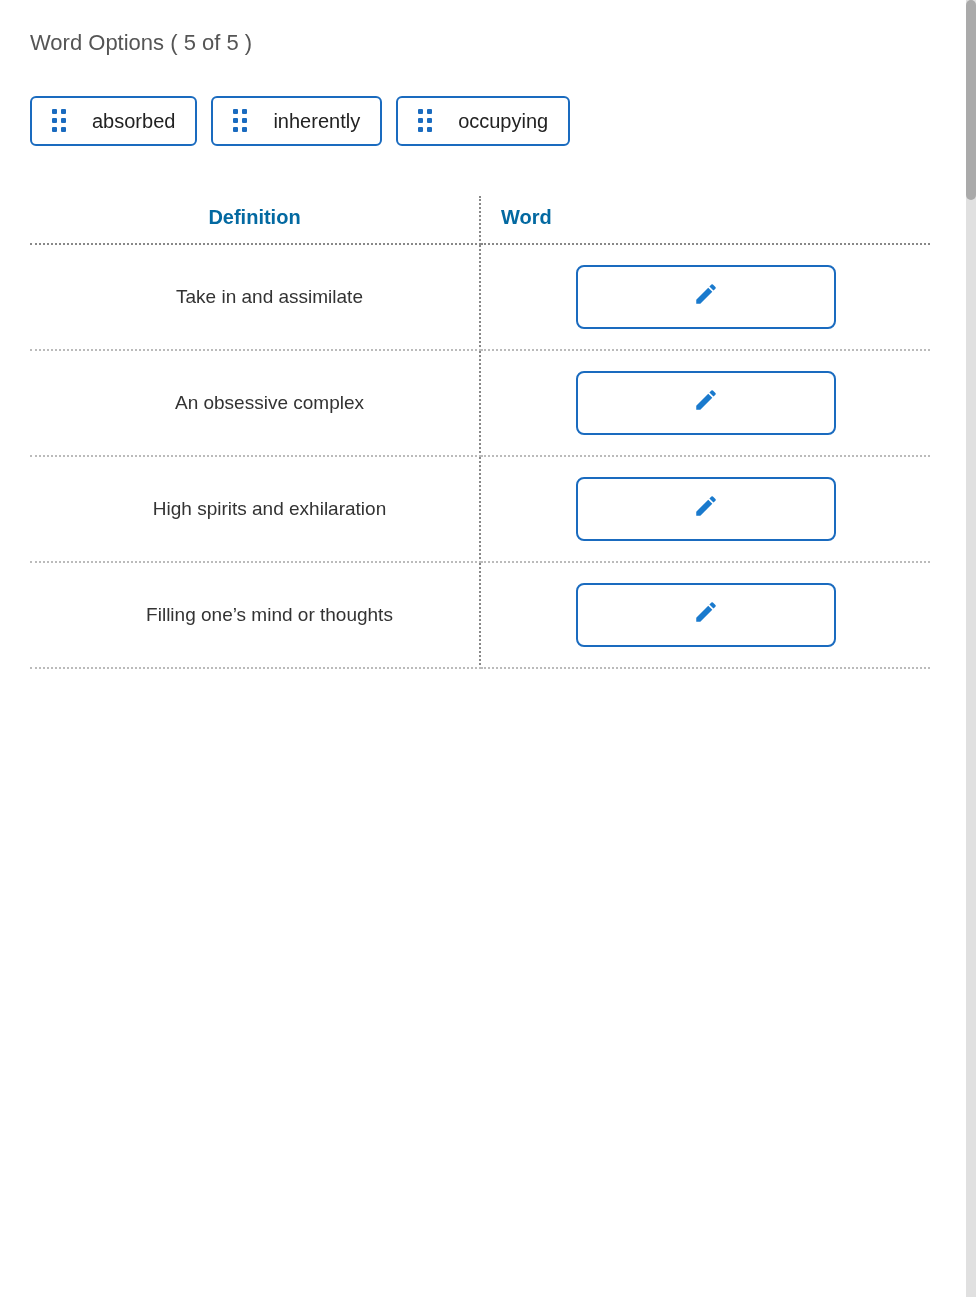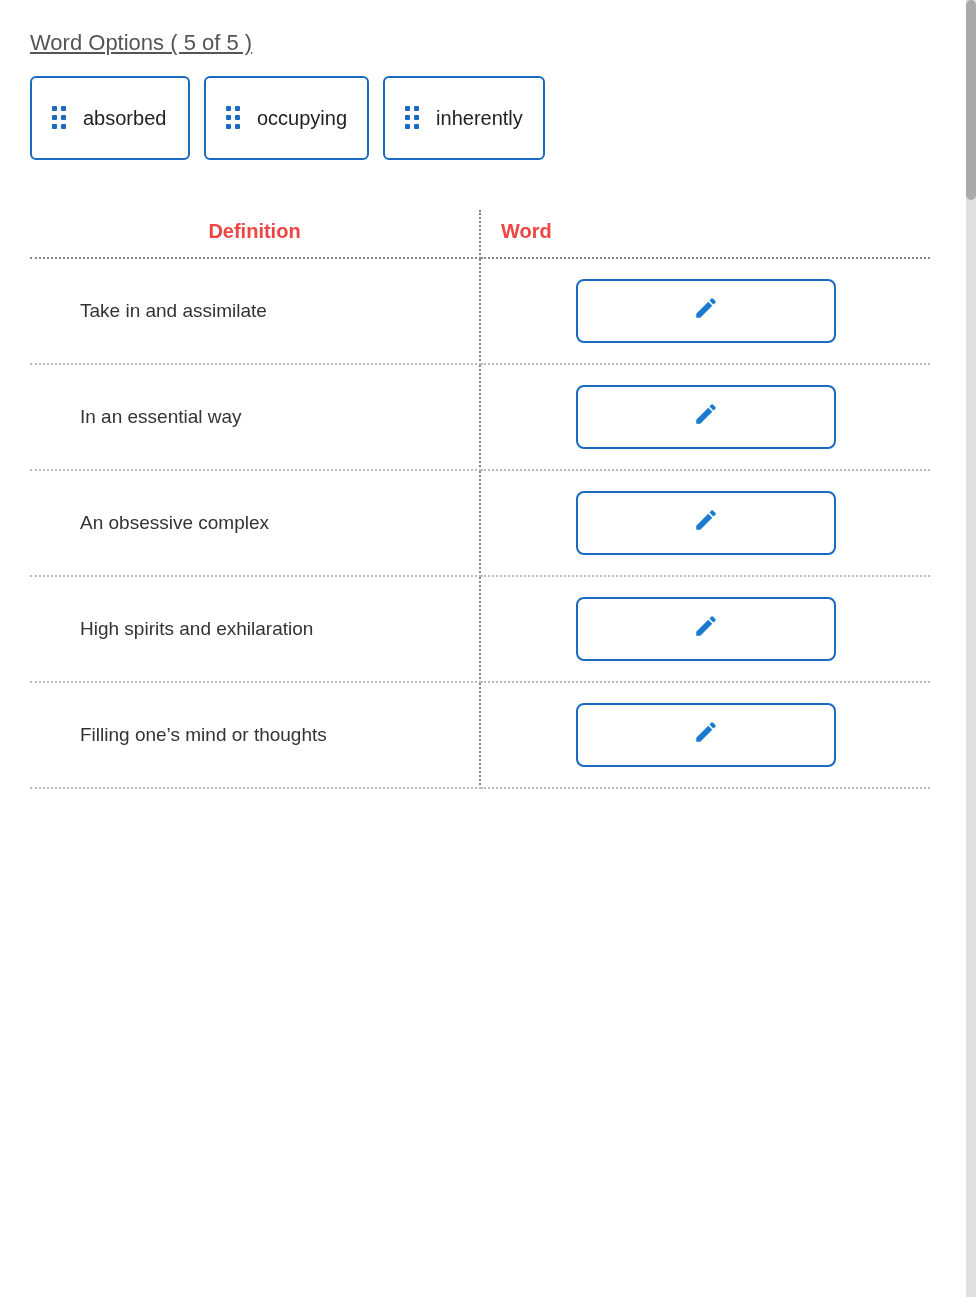--- a/index.html
+++ b/index.html
@@ -14,38 +14,37 @@
 
     .page-container {
       padding: 30px 30px 30px 30px;
       max-width: 960px;
     }
 
     .page-title {
       font-size: 22px;
       color: #555;
       font-weight: 400;
-      margin-bottom: 20px;
-      text-decoration: underline;
+      margin-bottom: 40px;
     }
 
     .word-chips-container {
       display: flex;
       flex-wrap: wrap;
       gap: 14px;
       margin-bottom: 50px;
     }
 
     .word-chip {
       display: flex;
       align-items: center;
-      gap: 16px;
+      gap: 25px;
       border: 2px solid #1a6bbf;
       border-radius: 6px;
-      padding: 28px 20px;
+      padding: 11px 20px;
       cursor: grab;
       min-width: 160px;
     }
 
     .drag-icon {
       display: grid;
       grid-template-columns: repeat(2, 6px);
       grid-template-rows: repeat(3, 6px);
       gap: 3px;
     }
@@ -76,40 +75,40 @@
     }
 
     .matching-table .col-word {
       width: 50%;
       text-align: left;
     }
 
     .col-header {
       font-size: 20px;
       font-weight: 700;
-      color: #ef4444;
+      color: #0369a1;
       padding: 10px 20px 14px;
       border-bottom: 2px dotted #888;
     }
 
     .col-header.left {
       border-right: 2px dotted #888;
     }
 
     .match-row td {
       padding: 20px 20px;
       border-bottom: 2px dotted #bbb;
       vertical-align: middle;
     }
 
     .match-row td.def-cell {
       border-right: 2px dotted #888;
       font-size: 19px;
       color: #333;
-      text-align: left;
+      text-align: center;
       padding-left: 50px;
     }
 
     .match-row td.word-cell {
       text-align: center;
     }
 
     .answer-box {
       display: flex;
       align-items: center;
@@ -169,33 +168,33 @@
 
     <div class="word-chip">
       <div class="drag-icon">
         <div class="drag-dot"></div>
           <div class="drag-dot"></div>
         <div class="drag-dot"></div>
           <div class="drag-dot"></div>
         <div class="drag-dot"></div>
           <div class="drag-dot"></div>
       </div>
-      <span class="word-chip-label">occupying</span>
+      <span class="word-chip-label">inherently</span>
     </div>
 
     <div class="word-chip">
       <div class="drag-icon">
         <div class="drag-dot"></div>
           <div class="drag-dot"></div>
         <div class="drag-dot"></div>
           <div class="drag-dot"></div>
         <div class="drag-dot"></div>
           <div class="drag-dot"></div>
       </div>
-      <span class="word-chip-label">inherently</span>
+      <span class="word-chip-label">occupying</span>
     </div>
 
 
 
   </div>
 
   <table class="matching-table">
     <thead>
       <tr>
         <th class="col-header left col-definition">Definition</th>
@@ -210,32 +209,20 @@
           <div class="answer-box">
             <span class="pencil-icon">
               <svg width="26" height="26" viewBox="0 0 24 24" fill="none" xmlns="http://www.w3.org/2000/svg">
                 <path d="M3 17.25V21h3.75L17.81 9.94l-3.75-3.75L3 17.25zm17.71-10.21a1 1 0 0 0 0-1.41l-2.34-2.34a1 1 0 0 0-1.41 0l-1.83 1.83 3.75 3.75 1.83-1.83z" fill="#1a7acd"></path>
               </svg>
             </span>
           </div>
         </td>
       </tr>
 
-      <tr class="match-row">
-        <td class="def-cell">In an essential way</td>
-        <td class="word-cell">
-          <div class="answer-box">
-            <span class="pencil-icon">
-              <svg width="26" height="26" viewBox="0 0 24 24" fill="none" xmlns="http://www.w3.org/2000/svg">
-                <path d="M3 17.25V21h3.75L17.81 9.94l-3.75-3.75L3 17.25zm17.71-10.21a1 1 0 0 0 0-1.41l-2.34-2.34a1 1 0 0 0-1.41 0l-1.83 1.83 3.75 3.75 1.83-1.83z" fill="#1a7acd"></path>
-              </svg>
-            </span>
-          </div>
-        </td>
-      </tr>
 
       <tr class="match-row">
         <td class="def-cell">An obsessive complex</td>
         <td class="word-cell">
           <div class="answer-box">
             <span class="pencil-icon">
               <svg width="26" height="26" viewBox="0 0 24 24" fill="none" xmlns="http://www.w3.org/2000/svg">
                 <path d="M3 17.25V21h3.75L17.81 9.94l-3.75-3.75L3 17.25zm17.71-10.21a1 1 0 0 0 0-1.41l-2.34-2.34a1 1 0 0 0-1.41 0l-1.83 1.83 3.75 3.75 1.83-1.83z" fill="#1a7acd"></path>
               </svg>
             </span>

